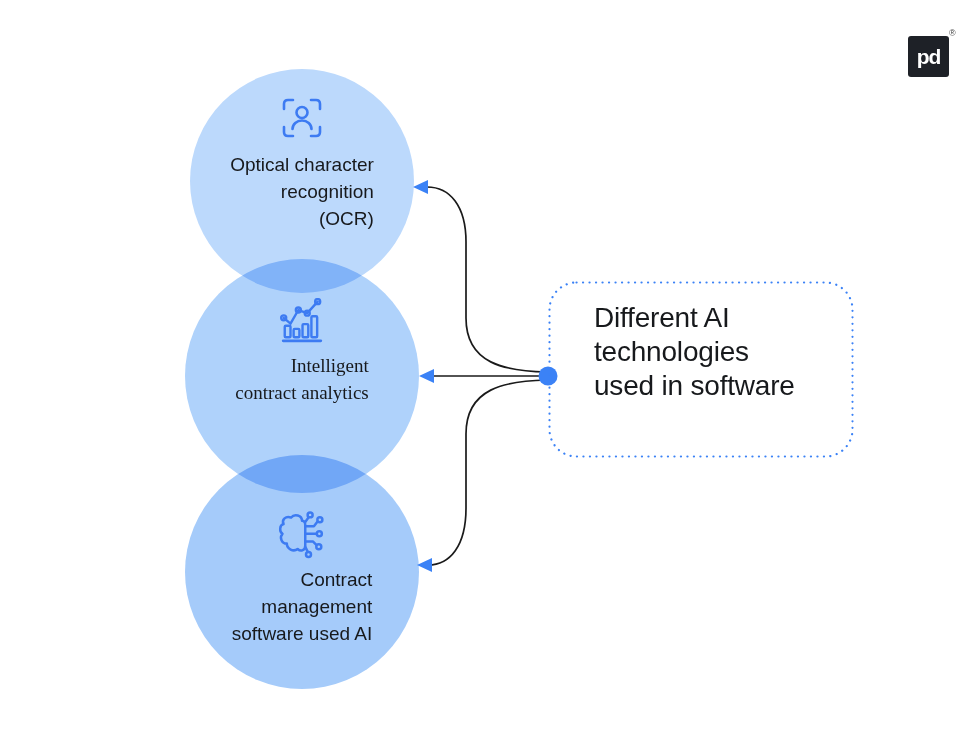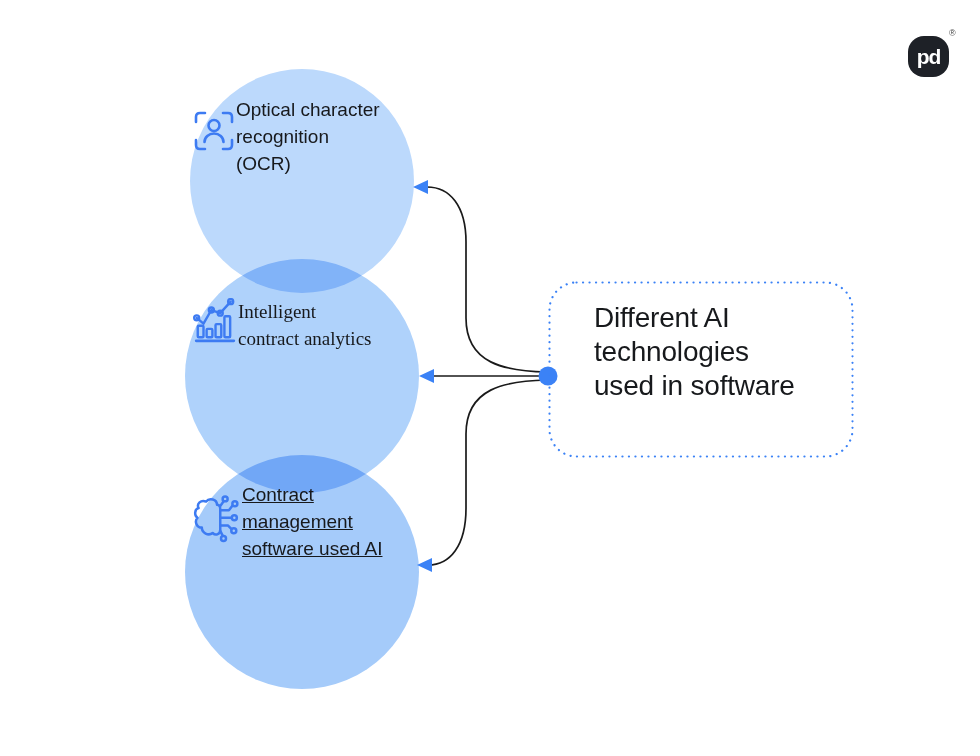--- a/index.html
+++ b/index.html
@@ -23,43 +23,43 @@
   .circle-bg{position:absolute;border-radius:50%;mix-blend-mode:multiply;}
   .c1{left:190px;top:69px;width:224px;height:224px;background:var(--circle1-fill,#BCD9FC);}
   .c2{left:185px;top:259px;width:234px;height:234px;background:var(--circle2-fill,#AFD2FB);}
   .c3{left:185px;top:455px;width:234px;height:234px;background:var(--circle3-fill,#A5CBFA);}
   
   .connectors{position:absolute;left:0;top:0;}
   .arrow-line{fill:none;stroke:var(--arrow-line,#1a1a1a);stroke-width:1.7px;}
   .arrow-head{fill:var(--accent-blue,#3B82F6);}
   .hub-dot{fill:var(--accent-blue,#3B82F6);}
   
-  .node{position:absolute;display:flex;flex-direction:row;align-items:center;
-        text-align:left;color:var(--text-dark,#17191C);}
+  .node{position:absolute;display:flex;flex-direction:column;align-items:center;
+        text-align:right;color:var(--text-dark,#17191C);}
   .node .label{font-size:19px;line-height:27px;}
   .n1{left:192px;top:96px;width:220px;}
   .n1 .node-icon{margin-bottom:11px;}
   .n2{left:192px;top:298px;width:220px;font-family:Liberation Serif, serif;}
   .n2 .node-icon{margin-bottom:8px;}
-  .n3{left:192px;top:481px;width:220px;text-decoration:underline;}
+  .n3{left:192px;top:510px;width:220px;}
   .n3 .node-icon{margin-bottom:4px;}
   .icon-stroke{fill:none;stroke:var(--icon-blue,#3D7BF2);stroke-width:2.6px;
                stroke-linecap:round;stroke-linejoin:round;}
   .icon-stroke-thin{fill:none;stroke:var(--icon-blue,#3D7BF2);stroke-width:2.3px;
                stroke-linecap:round;stroke-linejoin:round;}
   
   .callout{position:absolute;left:548px;top:281px;width:306px;height:177px;}
   .callout-border{position:absolute;left:0;top:0;}
   .callout-border rect{fill:none;stroke:var(--accent-blue,#3B82F6);stroke-width:2.2px;
                        stroke-dasharray:0.1 6.4;stroke-linecap:round;}
   .callout .text{position:absolute;left:26px;top:20px;font-size:28px;line-height:34px;
                  letter-spacing:-0.2px;color:var(--text-dark,#17191C);white-space:nowrap;margin-left:20px;}
   
   .logo{position:absolute;left:908px;top:36px;width:41px;height:41px;
-        background:var(--logo-bg,#1E2127);border-radius:16px;
+        background:var(--logo-bg,#1E2127);border-radius:3px;
         display:flex;align-items:center;justify-content:center;
         color:#fff;font-size:21px;font-weight:600;letter-spacing:-1px;}
   .reg{position:absolute;left:949px;top:28px;font-size:9px;color:#4a4a4a;}
 </style>
 </head>
 <body>
 
 <div class="canvas">
 
   <div class="circle-bg c1"></div>

